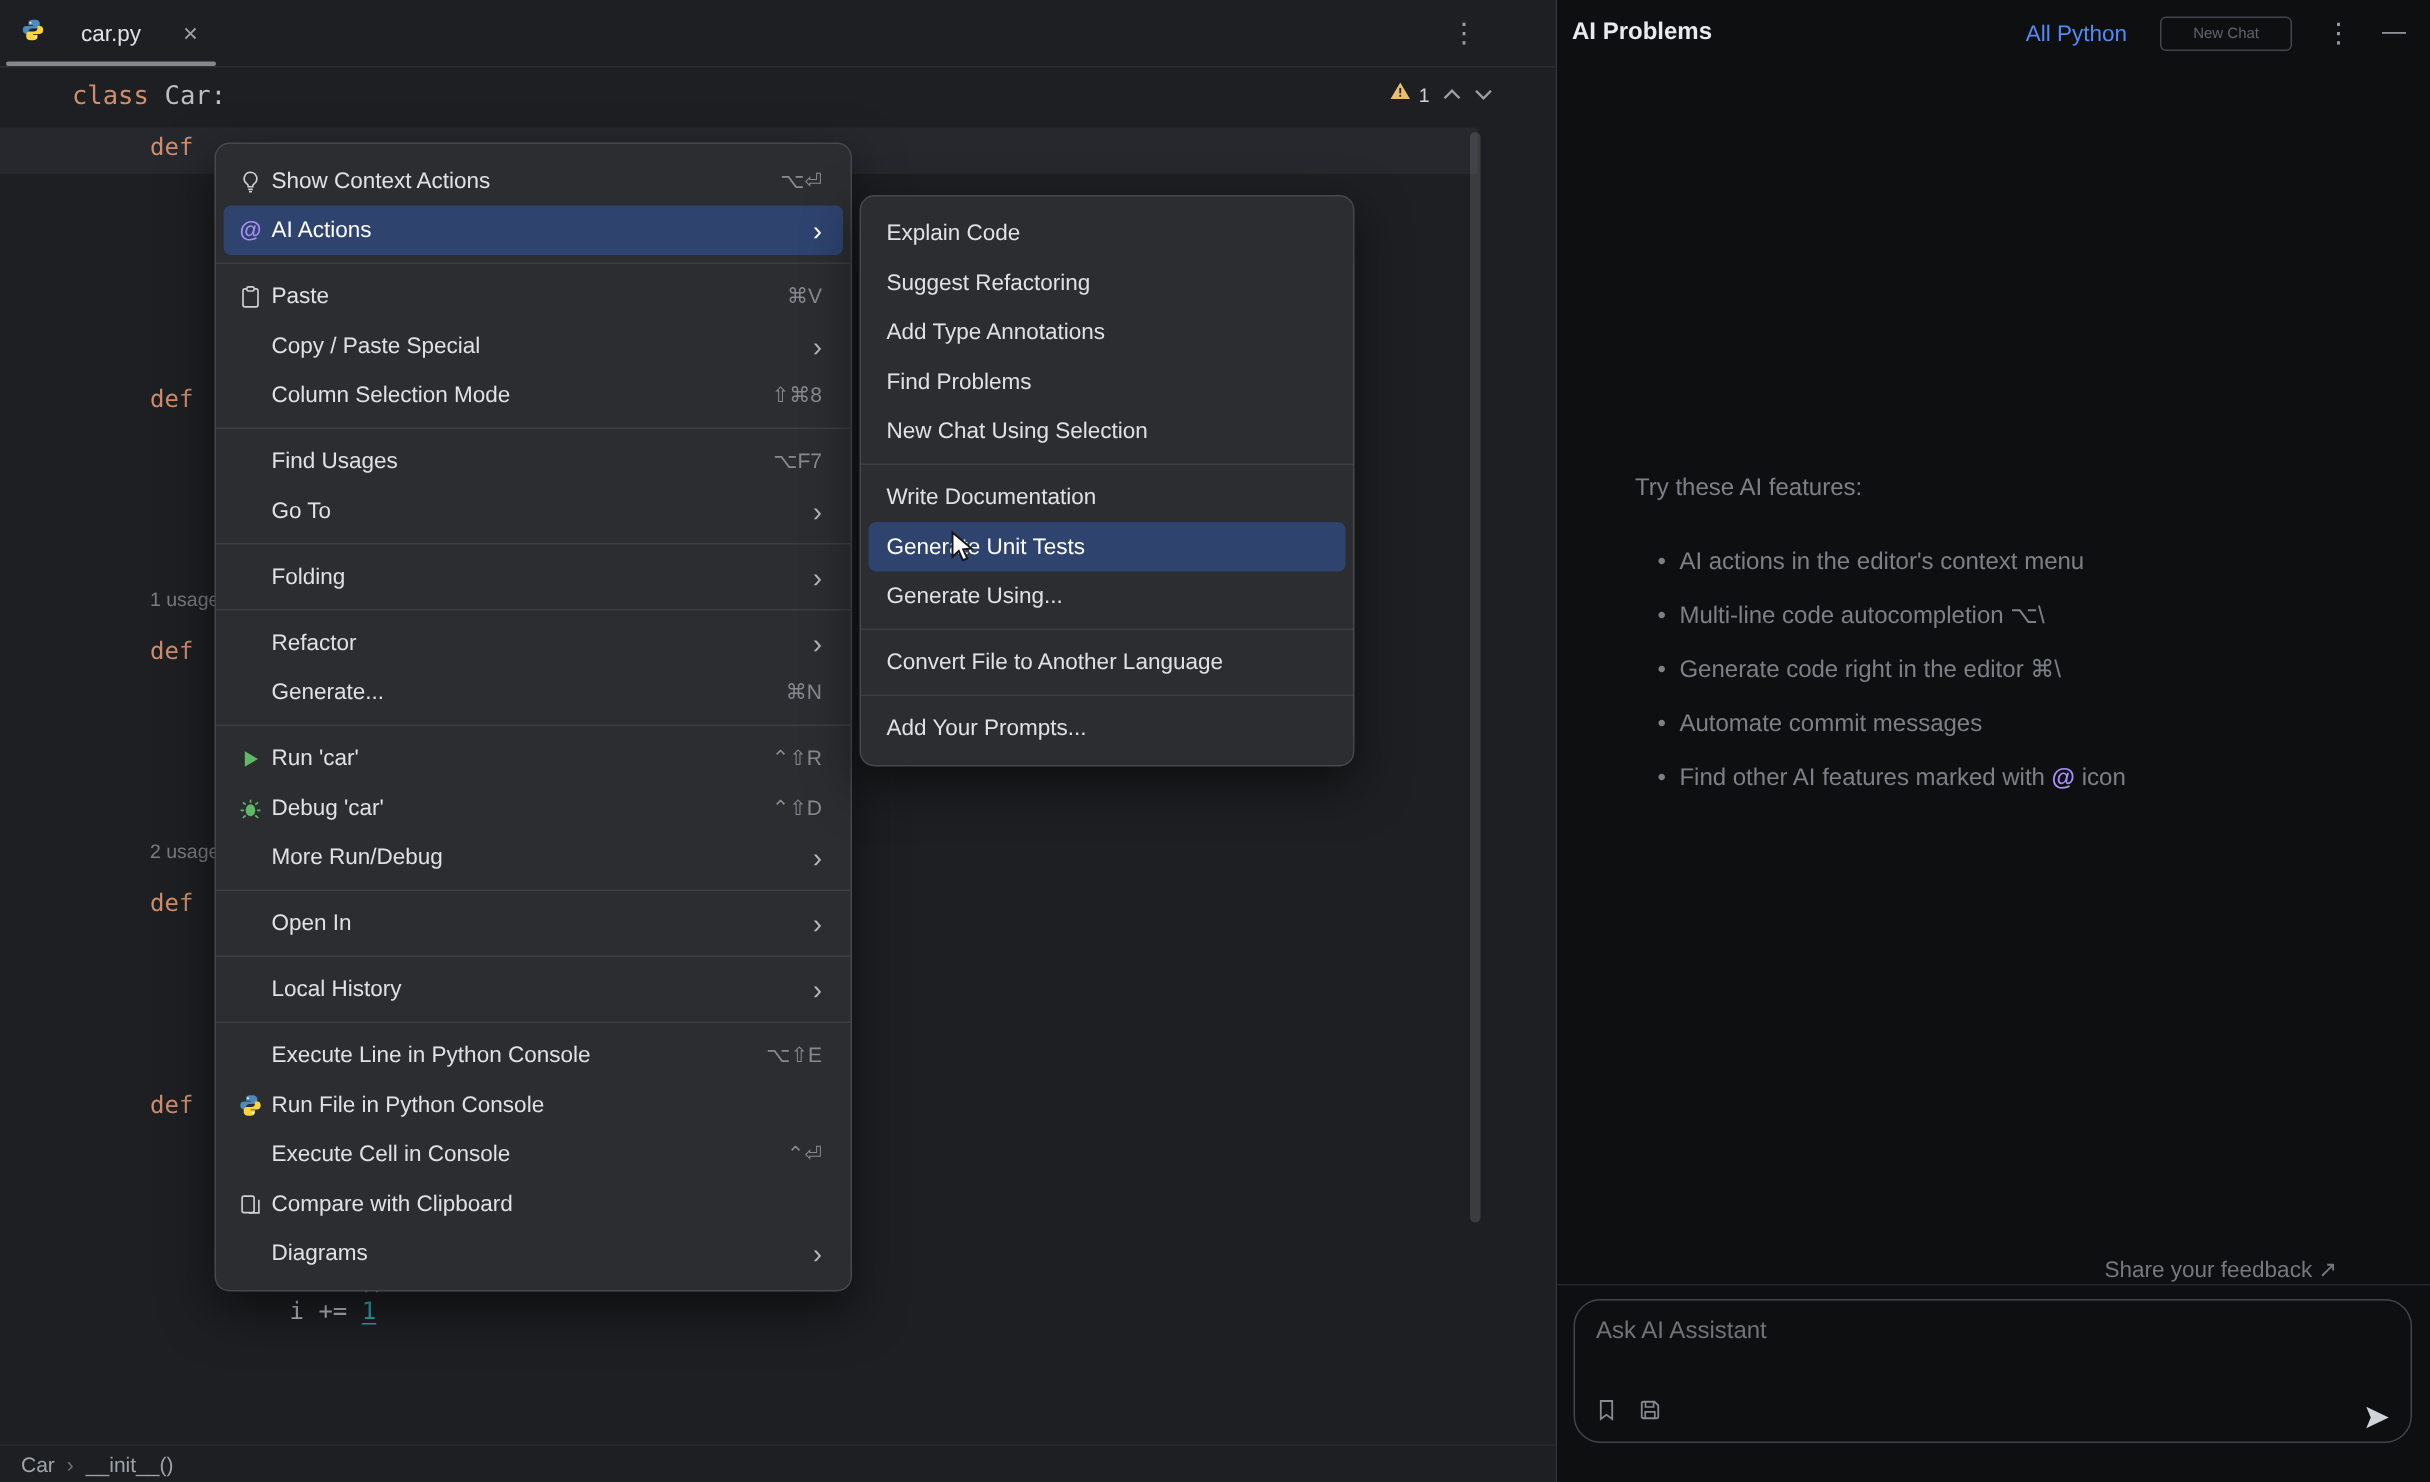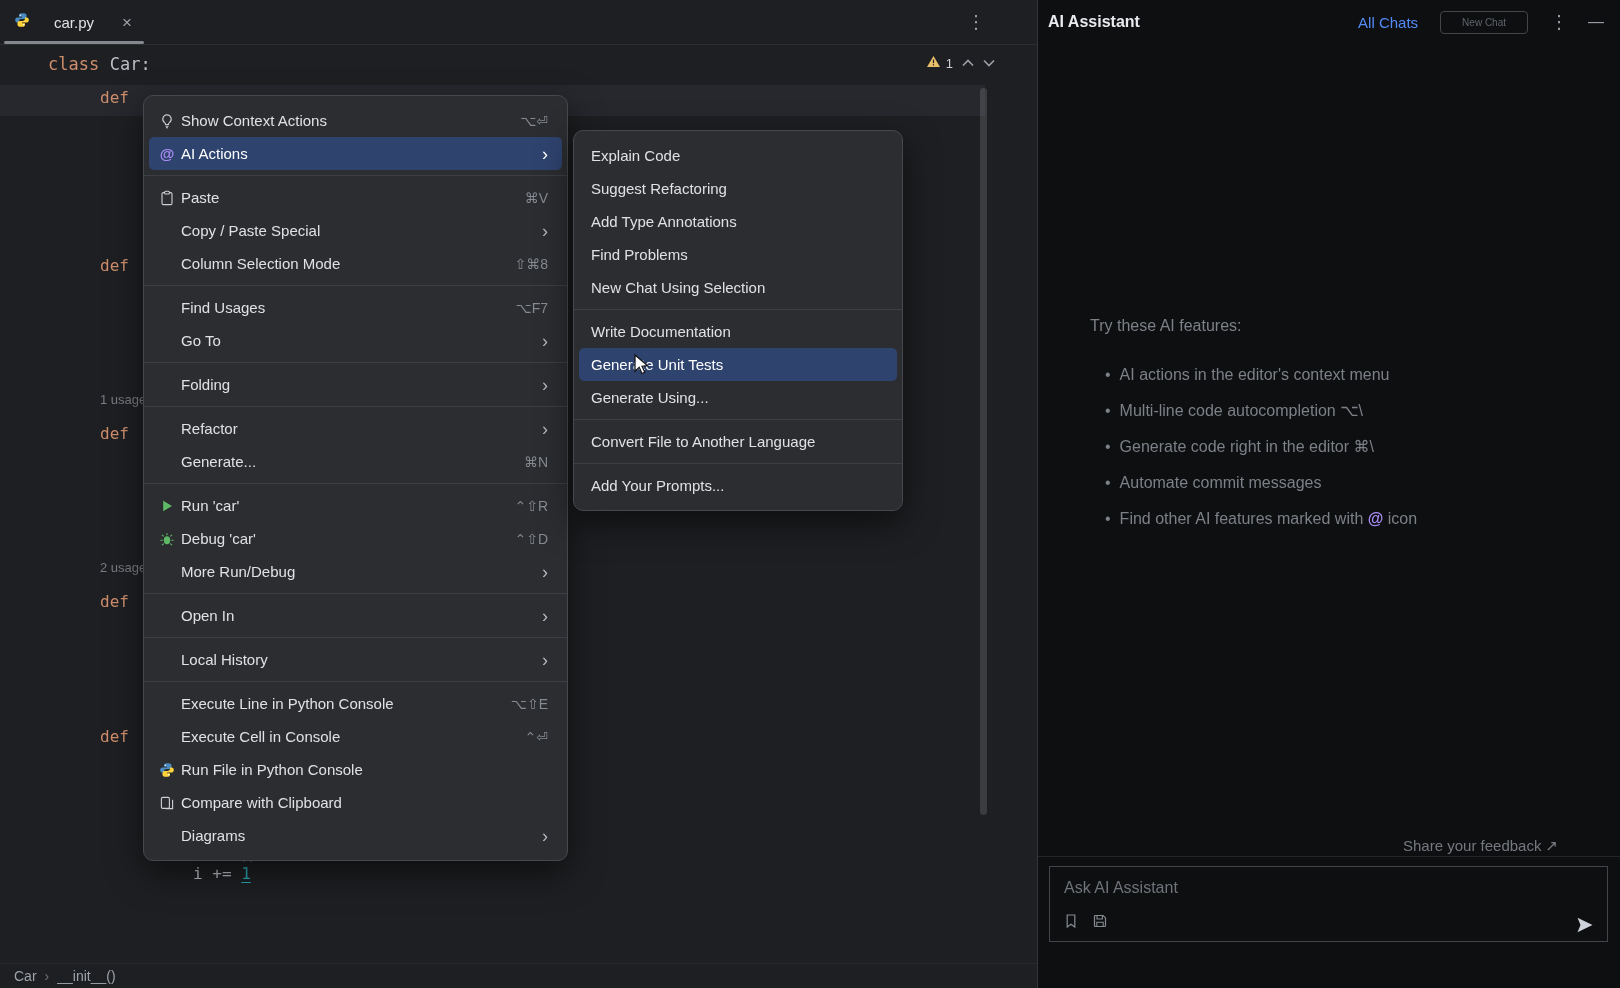--- a/index.html
+++ b/index.html
@@ -59,21 +59,21 @@
   .ai-kebab{color:#9da0a8;font-size:18px;margin-right:20px;}
   .ai-min{color:#9da0a8;font-size:16px;}
   .features{position:absolute;left:52px;top:317px;color:#7c8087;font-size:16px;}
   .features-title{margin:0 0 22px 0;}
   .features ul{list-style:none;margin:0;padding:0 0 0 15px;}
   .feature-item{line-height:36px;white-space:nowrap;}
   .feature-item .bullet{margin-right:9px;}
   .feedback{position:absolute;right:62px;top:821px;color:#75797f;font-size:15px;margin-top:16px;}
   .feedback .arrow{margin-left:4px;}
   .input-divider{position:absolute;left:0;right:0;top:856px;height:1px;background:#232529;}
-  .chat-input{position:absolute;left:11px;right:12px;top:866px;height:76px;border:1px solid #43454a;border-radius:0;box-sizing:border-box;}
+  .chat-input{position:absolute;left:11px;right:12px;top:866px;height:96px;border:1px solid #43454a;border-radius:18px;box-sizing:border-box;}
   .chat-input textarea{width:100%;height:56px;background:transparent;border:none;outline:none;resize:none;color:#dfe1e5;font-size:16px;font-family:"Liberation Sans","DejaVu Sans",sans-serif;padding:12px 14px;box-sizing:border-box;}
   .chat-input textarea::placeholder{color:#6f737a;}
   .input-actions{position:absolute;left:13px;bottom:8px;display:flex;gap:13px;align-items:center;}
   .send-btn{position:absolute;right:12px;bottom:6px;display:flex;align-items:center;}
 </style>
 </head>
 <body>
 
 <div class="editor-pane">
 
@@ -253,38 +253,38 @@
       <span class="mi-arrow">›</span>
     </div>
     <div class="menu-sep"></div>
     <div class="menu-item">
       <span class="mi-icon"></span>
       <span class="mi-label">Execute Line in Python Console</span>
       <span class="mi-spacer"></span>
       <span class="mi-shortcut">⌥⇧E</span>
     </div>
     <div class="menu-item">
-      <span class="mi-icon"></span>
-      <span class="mi-label">Execute Cell in Console</span>
-      <span class="mi-spacer"></span>
-      <span class="mi-shortcut">⌃⏎</span>
-    </div>
-    <div class="menu-item">
       <span class="mi-icon">
         <svg width="16" height="16" viewBox="0 0 16 16">
           <path fill="#4b8bbe" d="M7.9 1.2c-1.8 0-2.9.8-2.9 2.1v1.5h3v.6H3.4C2 5.4 1.2 6.5 1.2 8s.8 2.6 2.2 2.6H5V9.2c0-1.3 1.1-2.2 2.5-2.2h3c1.1 0 2-.9 2-2V3.3c0-1.2-1.3-2.1-2.9-2.1H7.9z"></path>
           <path fill="#ffd43b" d="M8.1 14.8c1.8 0 2.9-.8 2.9-2.1v-1.5H8v-.6h4.6c1.4 0 2.2-1.1 2.2-2.6s-.8-2.6-2.2-2.6H11v1.4c0 1.3-1.1 2.2-2.5 2.2h-3c-1.1 0-2 .9-2 2v1.7c0 1.2 1.3 2.1 2.9 2.1h1.7z"></path>
           <circle cx="6.3" cy="3.2" r=".7" fill="#fff"></circle>
           <circle cx="9.7" cy="12.8" r=".7" fill="#fff"></circle>
         </svg>
       </span>
       <span class="mi-label">Run File in Python Console</span>
       <span class="mi-spacer"></span>
     </div>
     <div class="menu-item">
+      <span class="mi-icon"></span>
+      <span class="mi-label">Execute Cell in Console</span>
+      <span class="mi-spacer"></span>
+      <span class="mi-shortcut">⌃⏎</span>
+    </div>
+    <div class="menu-item">
       <span class="mi-icon">
         <svg width="16" height="16" viewBox="0 0 16 16">
           <rect x="2.4" y="2.4" width="8" height="11" rx="1.3" fill="none" stroke="#ced0d6" stroke-width="1.1"></rect>
           <path d="M13.6 4.8v8.8H6.8" fill="none" stroke="#ced0d6" stroke-width="1.1"></path>
         </svg>
       </span>
       <span class="mi-label">Compare with Clipboard</span>
       <span class="mi-spacer"></span>
     </div>
     <div class="menu-item">
@@ -339,23 +339,23 @@
       <span class="mi-spacer"></span>
     </div>
   </div>
 
 <div class="cursor"><svg width="22" height="24" viewBox="0 0 22 24">
       <path d="M5 2v16.2l4.2-3.9 2.7 6.2 2.9-1.2-2.7-6.1 5.6-.5z" fill="#ffffff" stroke="#15161a" stroke-width="1.3"></path>
     </svg></div>
 
 <div class="ai-pane">
   <div class="ai-header">
-    <span class="ai-title">AI Assistant</span>
+    <span class="ai-title">AI Problems</span>
     <span class="spacer"></span>
-    <span class="all-chats">All Chats</span>
+    <span class="all-chats">All Python</span>
     <button class="new-chat-btn">New Chat</button>
     <span class="ai-kebab">⋮</span>
     <span class="ai-min">—</span>
   </div>
 
   <div class="features">
     <p class="features-title">Try these AI features:</p>
     <ul id="ai-features-list">
         <li class="feature-item"><span class="bullet">•</span><span>AI actions in the editor's context menu</span></li>
         <li class="feature-item"><span class="bullet">•</span><span>Multi-line code autocompletion ⌥\</span></li>

